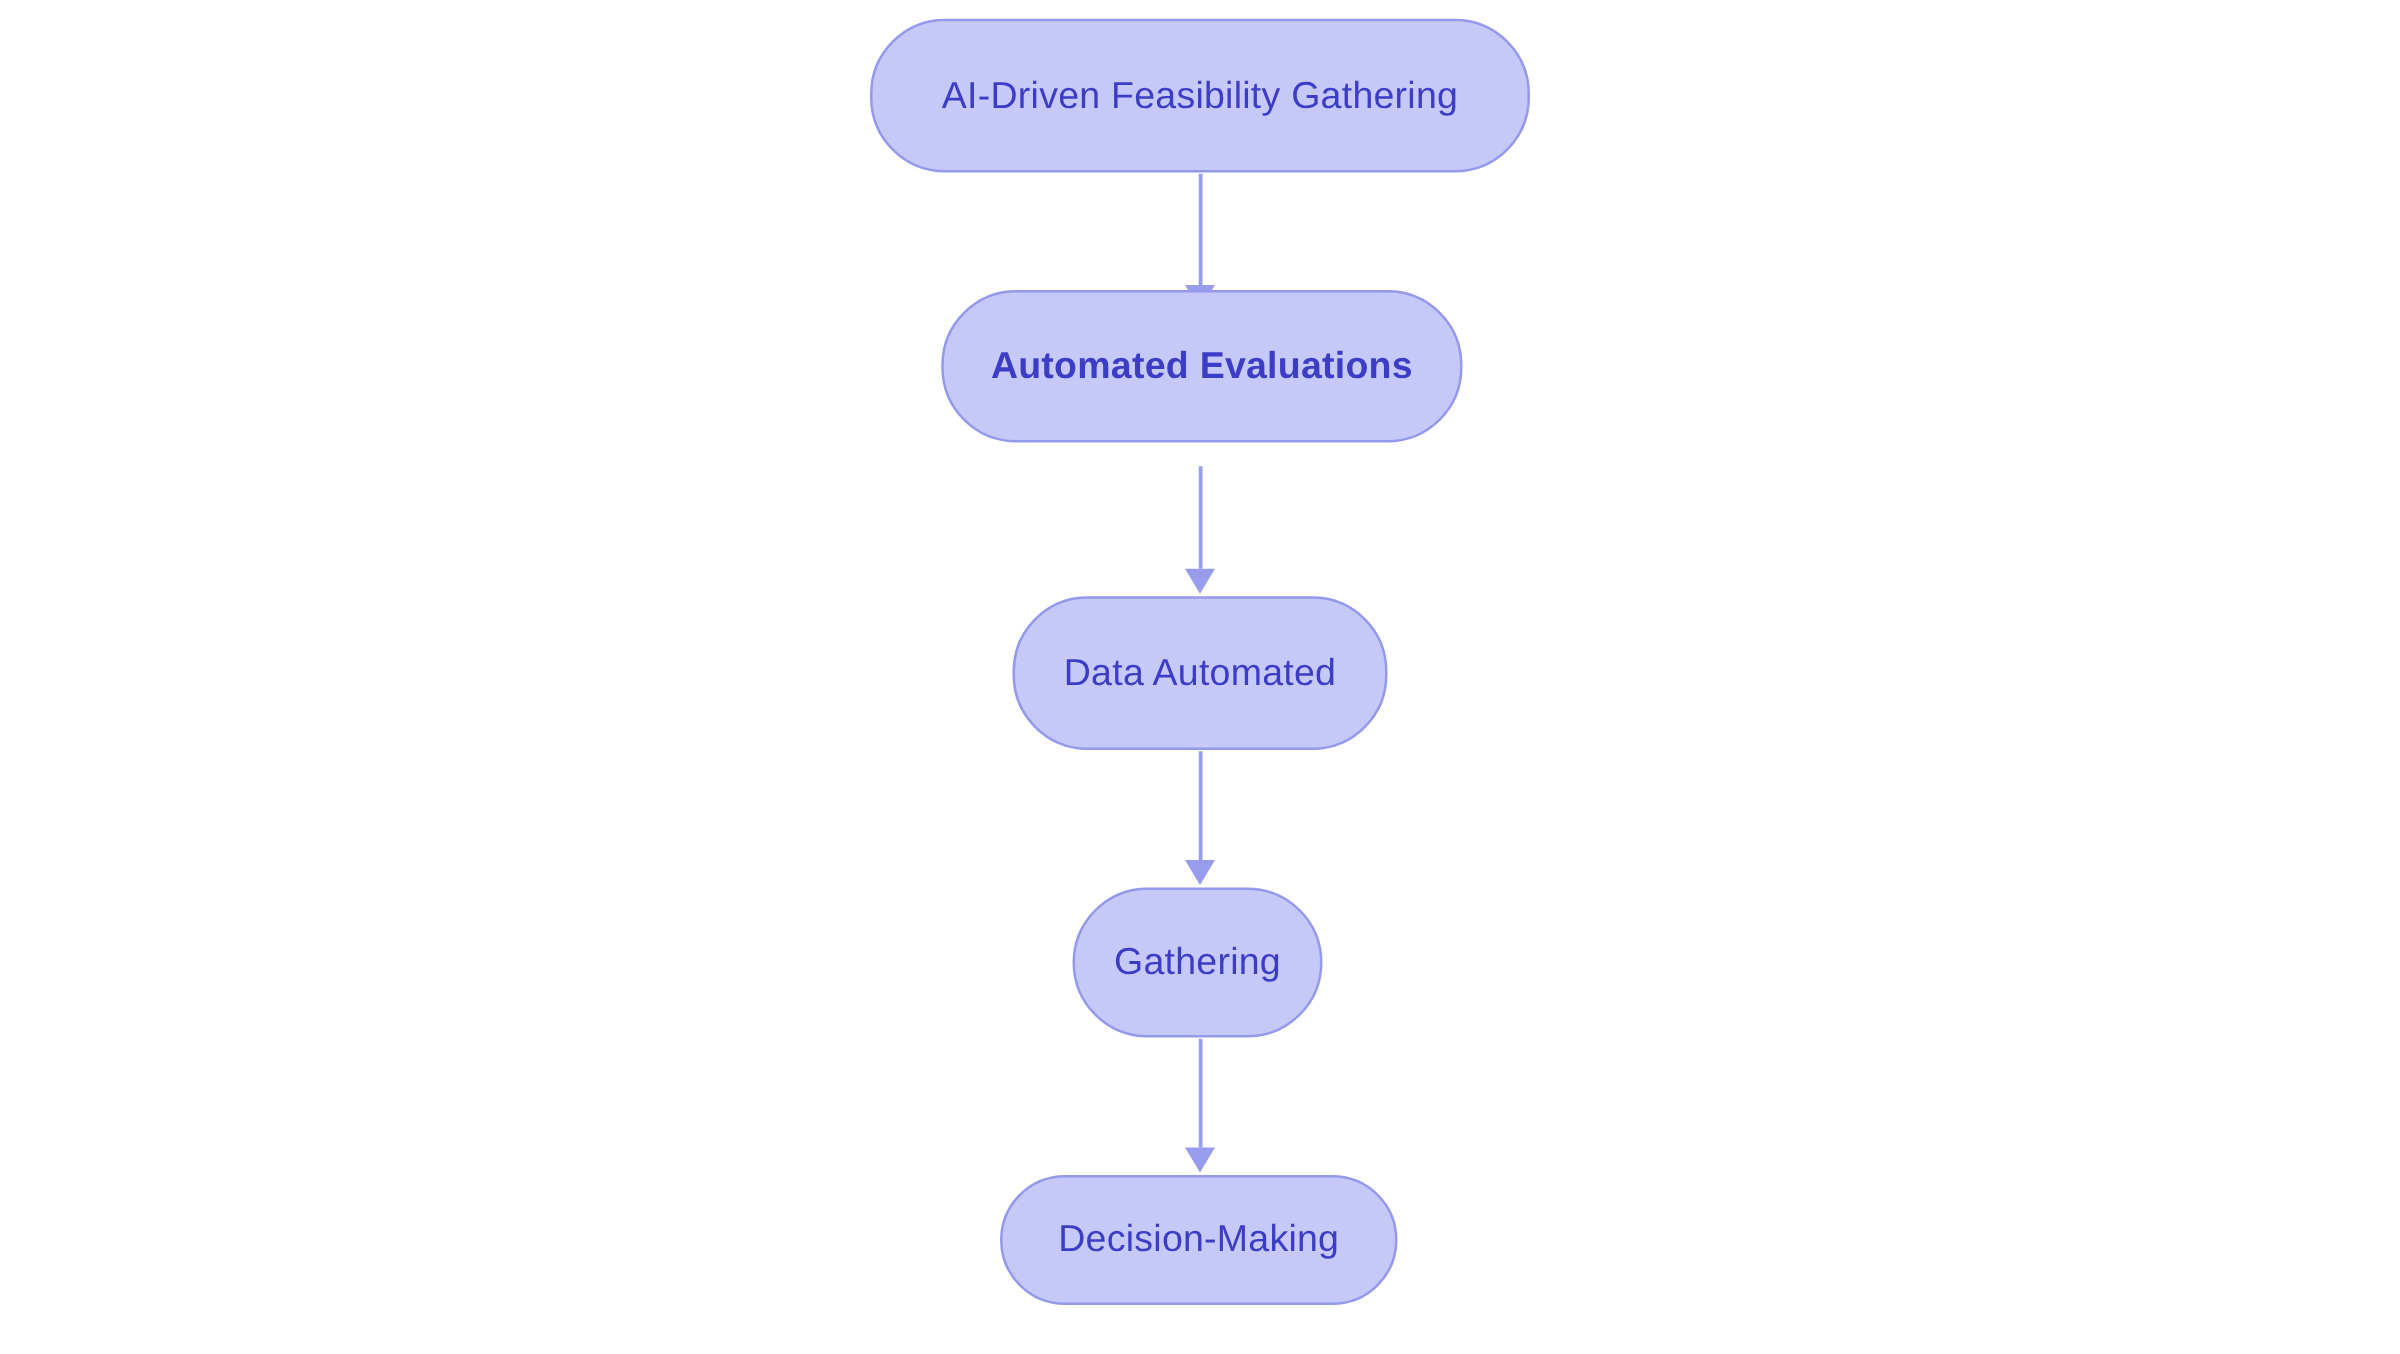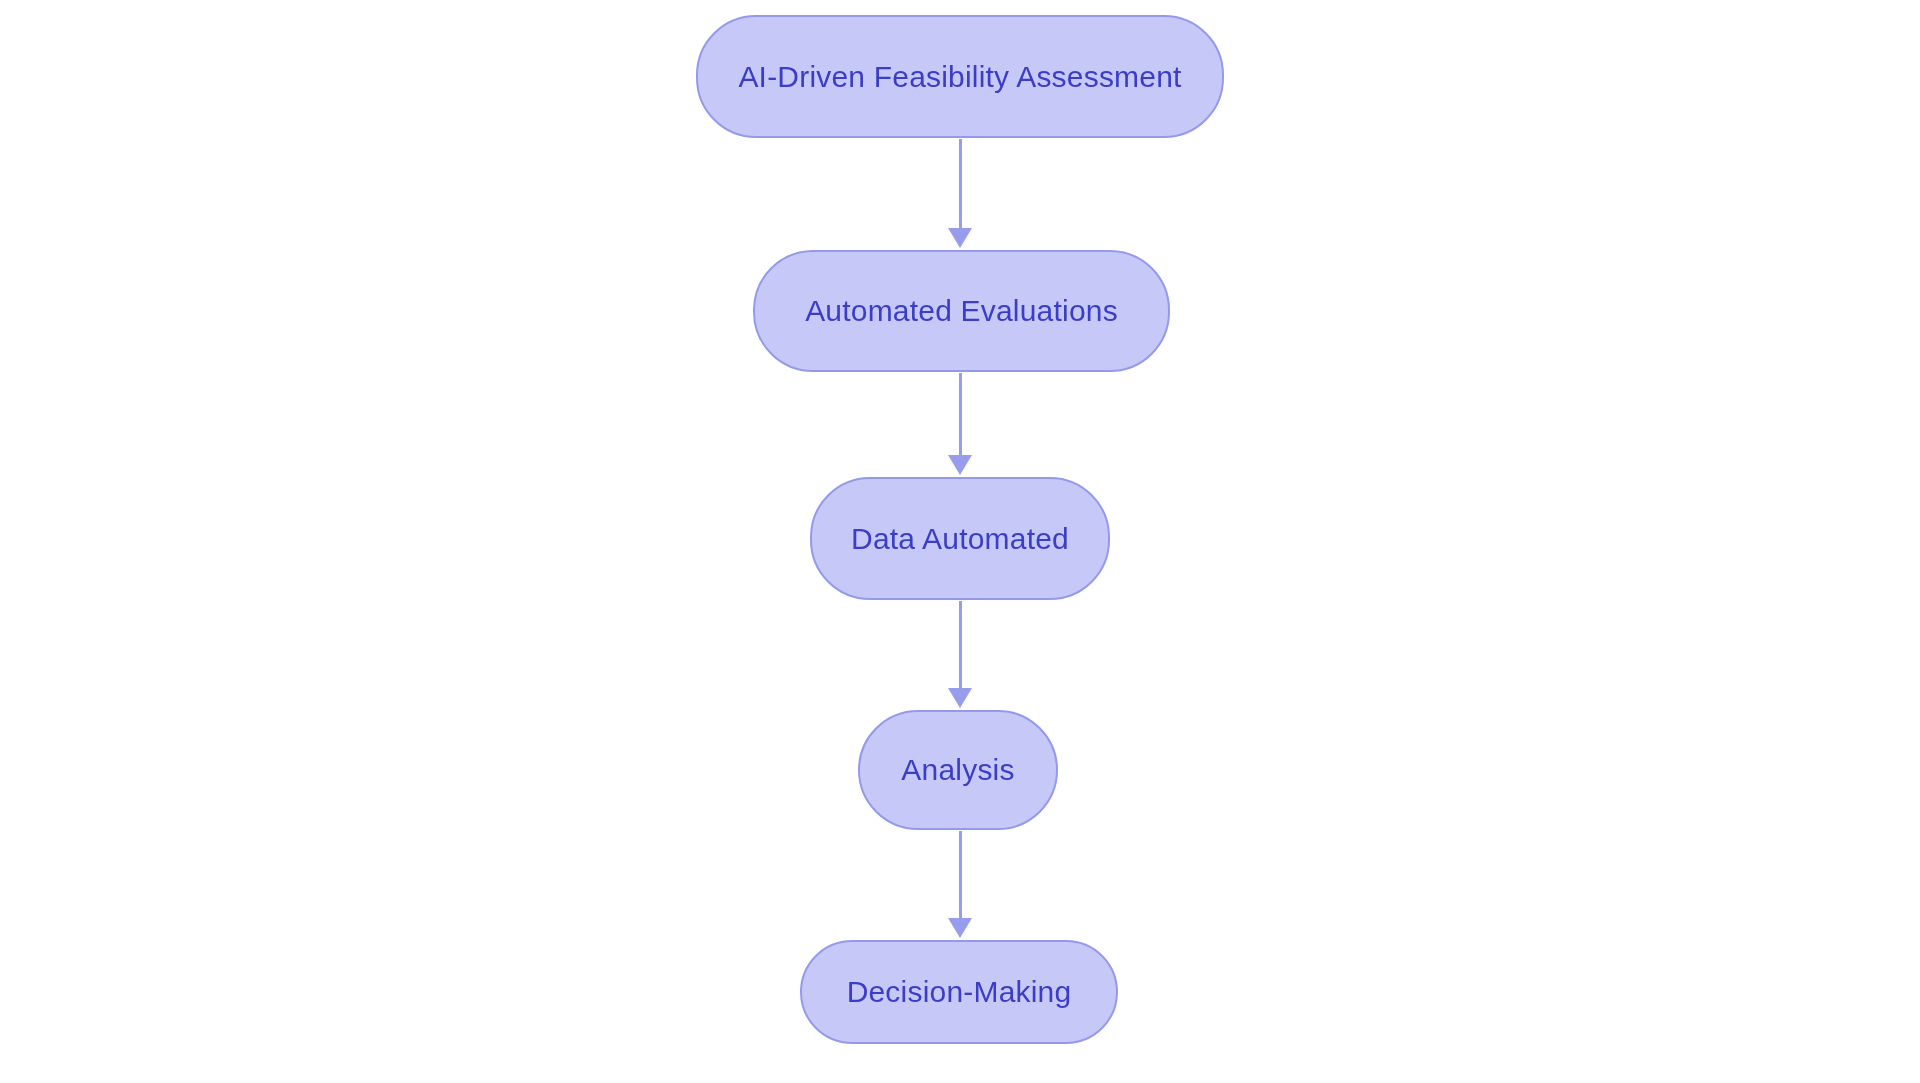--- a/index.html
+++ b/index.html
@@ -31,21 +31,21 @@
     background: var(--node-fill);
     border: 2px solid var(--node-border);
     border-radius: 60px;
     color: var(--node-text);
     font-size: 30px;
     letter-spacing: 0.2px;
     text-align: center;
     white-space: nowrap;
   }
   .node-1 { left: 696px; top: 15px;  width: 528px; height: 123px; }
-  .node-2 { left: 753px; top: 250px; width: 417px; height: 122px; }
+  .node-2 { left: 753px; top: 232px; width: 417px; height: 122px; font-weight: bold; }
   .node-3 { left: 810px; top: 477px; width: 300px; height: 123px; }
   .node-4 { left: 858px; top: 710px; width: 200px; height: 120px; }
   .node-5 { left: 800px; top: 940px; width: 318px; height: 104px; }
 
   .flow-arrow {
     position: absolute;
     left: 948px;
     width: 24px;
     display: flex;
     flex-direction: column;
@@ -67,21 +67,21 @@
     border-right: 12px solid transparent;
     border-top: 20px solid var(--arrow);
   }
 </style>
 </head>
 <body>
 
 <div class="canvas">
 
   <div class="flow-node node-1">
-    <span>AI-Driven Feasibility Assessment</span>
+    <span>AI-Driven Feasibility Gathering</span>
   </div>
 
   <div class="flow-arrow arrow-1">
     <div class="arrow-stem"></div>
     <div class="arrow-head"></div>
   </div>
 
   <div class="flow-node node-2">
     <span>Automated Evaluations</span>
   </div>
@@ -94,21 +94,21 @@
   <div class="flow-node node-3">
     <span>Data Automated</span>
   </div>
 
   <div class="flow-arrow arrow-3">
     <div class="arrow-stem"></div>
     <div class="arrow-head"></div>
   </div>
 
   <div class="flow-node node-4">
-    <span>Analysis</span>
+    <span>Gathering</span>
   </div>
 
   <div class="flow-arrow arrow-4">
     <div class="arrow-stem"></div>
     <div class="arrow-head"></div>
   </div>
 
   <div class="flow-node node-5">
     <span>Decision-Making</span>
   </div>

